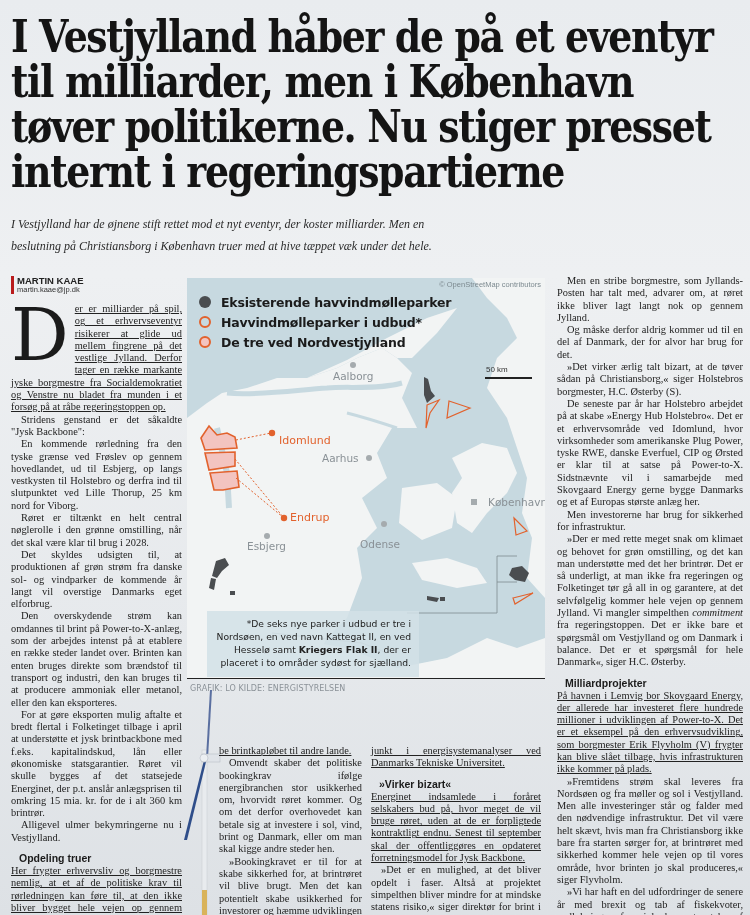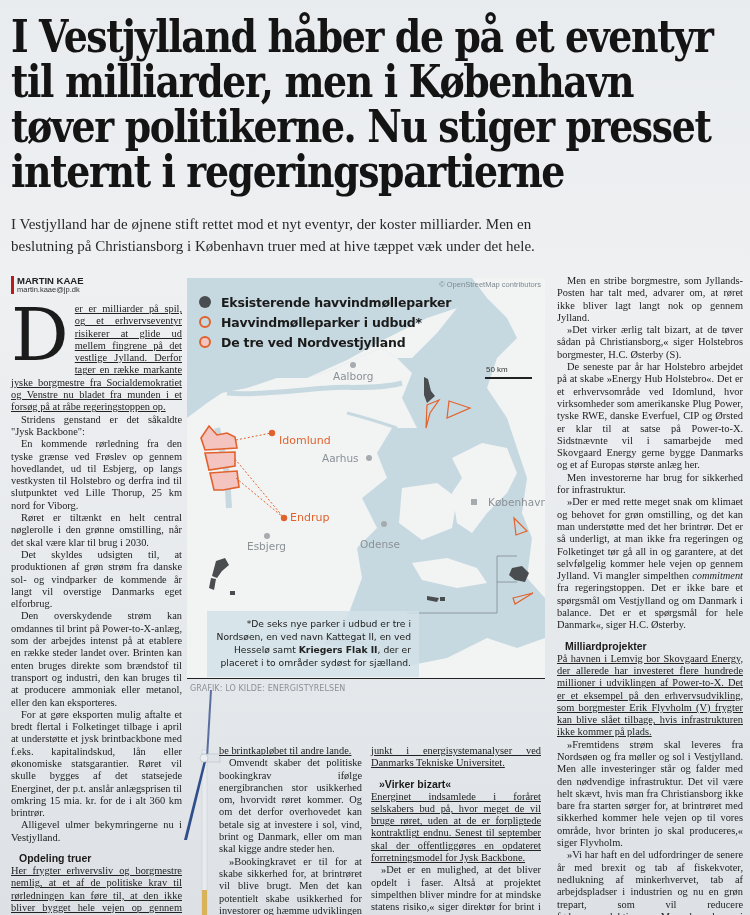--- a/index.html
+++ b/index.html
@@ -10,21 +10,21 @@
   }
   .headline {
     position:absolute; left:11px; top:14px; width:730px;
     font-family:"DejaVu Serif", serif; font-weight:bold;
     font-size:44px; line-height:45px; letter-spacing:-1.6px; color:#141414;
     transform: scaleX(0.86); transform-origin:left top; width:850px;
   }
   .headline div { white-space:nowrap; }
   .lead {
     position:absolute; left:11px; top:213px; width:740px;
-    font-family:"Liberation Serif", serif; font-size:15px; line-height:22px; color:#2a2a2a;
+    font-family:"Liberation Serif", serif; font-size:12px; line-height:22px; color:#2a2a2a;font-style:italic;
   }
   .byline { position:absolute; left:11px; top:276px; border-left:3px solid #b91c1c; padding-left:3px; }
   .byline .name { font-family:"Liberation Sans", sans-serif; font-weight:bold; font-size:9.5px; line-height:10px; color:#222; }
   .byline .email { font-family:"Liberation Sans", sans-serif; font-size:7.5px; line-height:8px; color:#333; }
   .col {
     position:absolute; font-family:"Liberation Serif", serif; font-size:10.4px; line-height:12.3px; color:#222;
     text-align:justify; hyphens:auto;
   }
   .col p { margin:0; text-indent:10px; }
   .col p.noind { text-indent:0;text-decoration:underline; }
@@ -71,21 +71,21 @@
 <div class="byline">
   <div class="name">MARTIN KAAE</div>
   <div class="email">martin.kaae@jp.dk</div>
 </div>
 
 <div class="col" style="left:11px; top:303px; width:171px;">
   <span class="dropcap">D</span>
   <p class="noind">er er milliarder på spil, og et erhvervseventyr risikerer at glide ud mellem fingrene på det vestlige Jylland. Derfor tager en række markante jyske borgmestre fra Socialdemokratiet og Venstre nu bladet fra munden i et forsøg på at råbe regeringstoppen op.</p>
   <p>Stridens genstand er det såkaldte "Jysk Backbone":</p>
   <p>En kommende rørledning fra den tyske grænse ved Frøslev op gennem hovedlandet, ud til Esbjerg, op langs vestkysten til Holstebro og derfra ind til slutpunktet ved Lille Thorup, 25 km nord for Viborg.</p>
-  <p>Røret er tiltænkt en helt central nøglerolle i den grønne omstilling, når det skal være klar til brug i 2030.</p>
+  <p>Røret er tiltænkt en helt central nøglerolle i den grønne omstilling, når det skal være klar til brug i 2028.</p>
   <p>Det skyldes udsigten til, at produktionen af grøn strøm fra danske sol- og vindparker de kommende år langt vil overstige Danmarks eget elforbrug.</p>
   <p>Den overskydende strøm kan omdannes til brint på Power-to-X-anlæg, som der arbejdes intenst på at etablere en række steder landet over. Brinten kan enten bruges direkte som brændstof til transport og industri, den kan bruges til at producere ammoniak eller metanol, eller den kan eksporteres.</p>
   <p>For at gøre eksporten mulig aftalte et bredt flertal i Folketinget tilbage i april at understøtte et jysk brintbackbone med f.eks. kapitalindskud, lån eller økonomiske statsgarantier. Røret vil skulle bygges af det statsejede Energinet, der p.t. anslår anlægsprisen til omkring 15 mia. kr. for de i alt 360 km brintrør.</p>
   <p>Alligevel ulmer bekymringerne nu i Vestjylland.</p>
   <h4>Opdeling truer</h4>
   <p class="noind">Her frygter erhvervsliv og borgmestre nemlig, at et af de politiske krav til rørledningen kan føre til, at den ikke bliver bygget hele vejen op gennem Jylland.</p>
 
 </div>
 
 <div class="map">
@@ -214,20 +214,21 @@
 
 <div class="col" style="left:371px; top:745px; width:170px;">
   <p class="noind">junkt i energisystemanalyser ved Danmarks Tekniske Universitet.</p>
   <h4>»Virker bizart«</h4>
   <p class="noind">Energinet indsamlede i foråret selskabers bud på, hvor meget de vil bruge røret, uden at de er forpligtede kontraktligt endnu. Senest til september skal der offentliggøres en opdateret forretningsmodel for Jysk Backbone.</p>
   <p>»Det er en mulighed, at det bliver opdelt i faser. Altså at projektet simpelthen bliver mindre for at mindske statens risiko,« siger direktør for brint i Energinet Michael Tannemann Pedersen, der endnu ikke kan sige noget om, om det ender på den måde.</p>
 </div>
 
 <div class="col" style="left:557px; top:275px; width:186px;">
   <p>Men en stribe borgmestre, som Jyllands-Posten har talt med, advarer om, at røret ikke bliver lagt langt nok op gennem Jylland.</p>
+  <p>Og måske derfor aldrig kommer ud til en del af Danmark, der for alvor har brug for det.</p>
   <p>»Det virker ærlig talt bizart, at de tøver sådan på Christiansborg,« siger Holstebros borgmester, H.C. Østerby (S).</p>
   <p>De seneste par år har Holstebro arbejdet på at skabe »Energy Hub Holstebro«. Det er et erhvervsområde ved Idomlund, hvor virksomheder som amerikanske Plug Power, tyske RWE, danske Everfuel, CIP og Ørsted er klar til at satse på Power-to-X. Sidstnævnte vil i samarbejde med Skovgaard Energy gerne bygge Danmarks og et af Europas største anlæg her.</p>
   <p>Men investorerne har brug for sikkerhed for infrastruktur.</p>
   <p><span>»Der er med rette meget snak om klimaet og behovet for grøn omstilling, og det kan man understøtte med det her brintrør. Det er så underligt, at man ikke fra regeringen og Folketinget tør gå all in og garantere, at det selvfølgelig kommer hele vejen op gennem Jylland. Vi mangler simpelthen </span><i>commitment</i><span> fra regeringstoppen. Det er ikke bare et spørgsmål om Vestjylland og om Danmark i balance. Det er et spørgsmål for hele Danmark«, siger H.C. Østerby.</span></p>
   <h4>Milliardprojekter</h4>
   <p class="noind">På havnen i Lemvig bor Skovgaard Energy, der allerede har investeret flere hundrede millioner i udviklingen af Power-to-X. Det er et eksempel på den erhvervsudvikling, som borgmester Erik Flyvholm (V) frygter kan blive slået tilbage, hvis infrastrukturen ikke kommer på plads.</p>
   <p>»Fremtidens strøm skal leveres fra Nordsøen og fra møller og sol i Vestjylland. Men alle investeringer står og falder med den nødvendige infrastruktur. Det vil være helt skævt, hvis man fra Christiansborg ikke bare fra starten sørger for, at brintrøret med sikkerhed kommer hele vejen op til vores område, hvor brinten jo skal produceres,« siger Flyvholm.</p>
   <p>»Vi har haft en del udfordringer de senere år med brexit og tab af fiskekvoter, nedlukning af minkerhvervet, tab af arbejdspladser i industrien og nu en grøn trepart, som vil reducere fødevareproduktionen. Men her har vi råvaren i kraft af vinden over Nordsøen, og hvis infrastrukturen bliver lagt rigtigt, kan det give en voldsom udvikling i hele Nordvestjylland. Vi har allerede en industri, der vil være med. Det kræver, at vi selv er hurtige ved havelågen. Og det kræver, at vi bliver koblet på infrastrukturen,« siger Erik Flyvholm.</p>
 
 </div>

